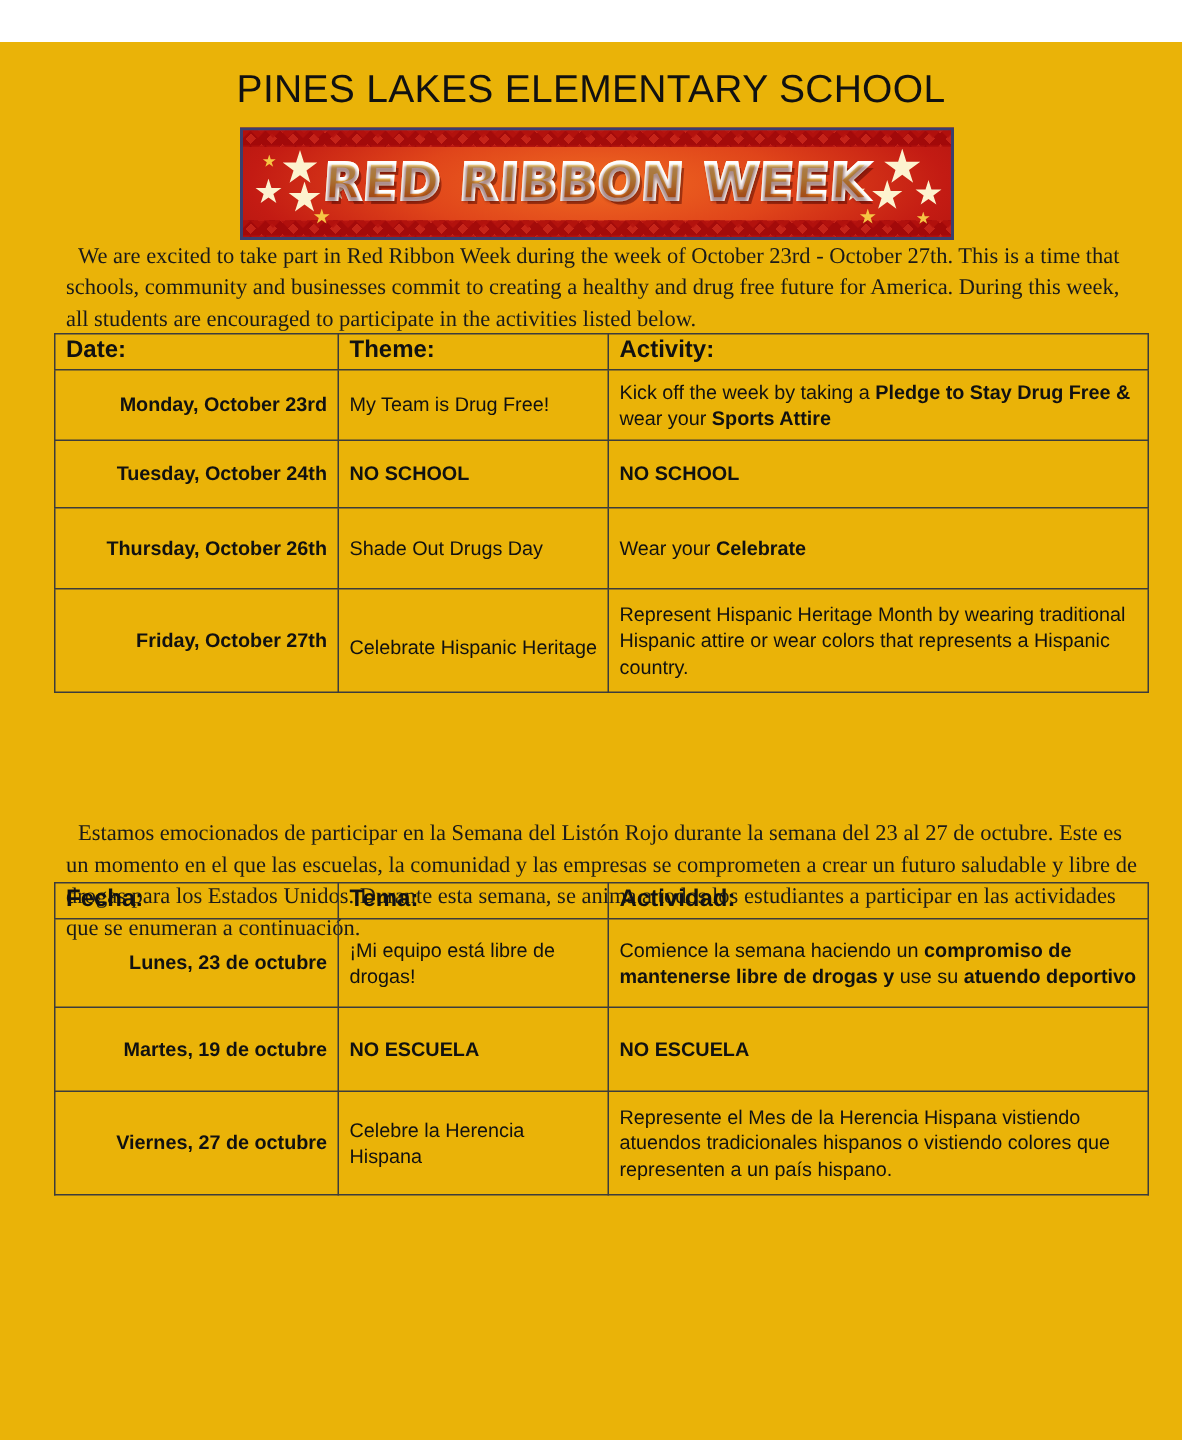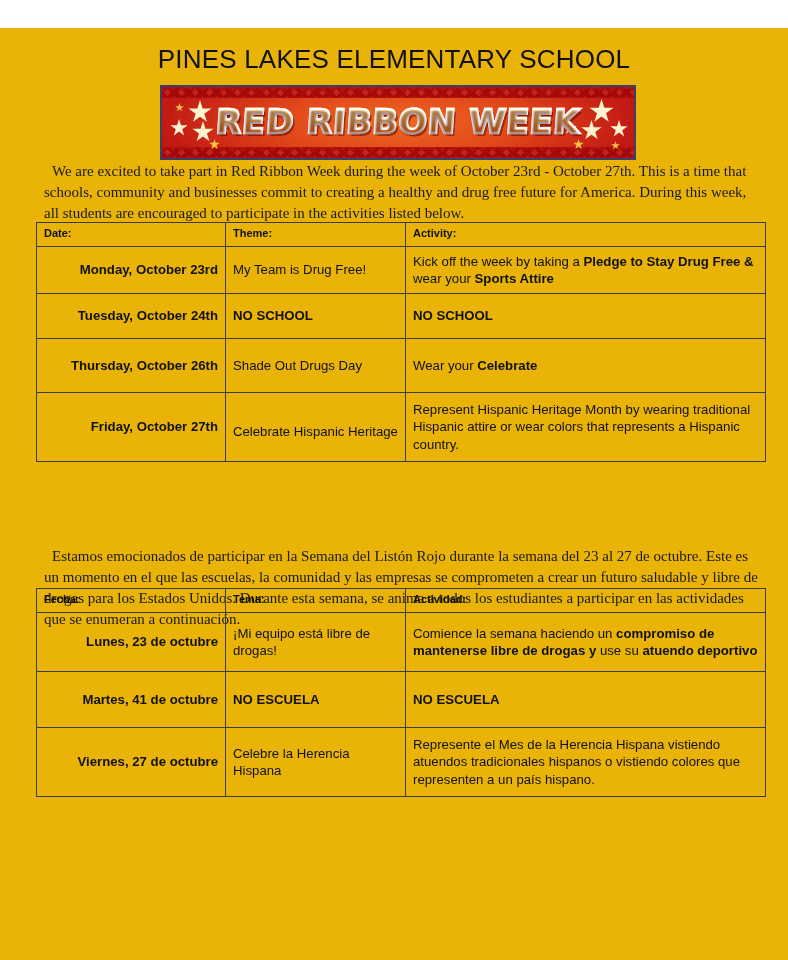--- a/index.html
+++ b/index.html
@@ -150,21 +150,21 @@
   .sched th, .sched td {
     border: 1px solid #3c3c3c;
     padding: 5px 7px;
     vertical-align: middle;
     font-size: 13.2px;
     line-height: 17.5px;
     color: #111111;
   }
   .sched thead th {
     font-weight: 700;
-    font-size: 11px;
+    font-size: 16px;
     text-align: left;
     padding: 2px 7px 3px 7px;
     height: 18px;
   }
   .sched td.date-cell {
     font-weight: 700;
     text-align: right;
   }
   .sched td.theme-cell, .sched td.act-cell {
     font-weight: 400;
@@ -270,21 +270,21 @@
         <th>Actividad:</th>
       </tr>
     </thead>
     <tbody>
       <tr class="r-lun">
         <td class="date-cell">Lunes, 23 de octubre</td>
         <td class="theme-cell cell-top">¡Mi equipo está libre de drogas!</td>
         <td class="act-cell cell-top"><span>Comience la semana haciendo un </span><b>compromiso de mantenerse libre de drogas y</b><span> use su </span><b>atuendo deportivo</b></td>
       </tr>
       <tr class="r-mar">
-        <td class="date-cell">Martes, 41 de octubre</td>
+        <td class="date-cell">Martes, 19 de octubre</td>
         <td class="theme-cell" style="font-weight:700">NO ESCUELA</td>
         <td class="act-cell"><b>NO ESCUELA</b></td>
       </tr>
       <tr class="r-vie">
         <td class="date-cell">Viernes, 27 de octubre</td>
         <td class="theme-cell cell-top">Celebre la Herencia Hispana</td>
         <td class="act-cell cell-top"><span>Represente el Mes de la Herencia Hispana vistiendo atuendos tradicionales hispanos o vistiendo colores que representen a un país hispano.</span></td>
       </tr>
     </tbody>
   </table>

